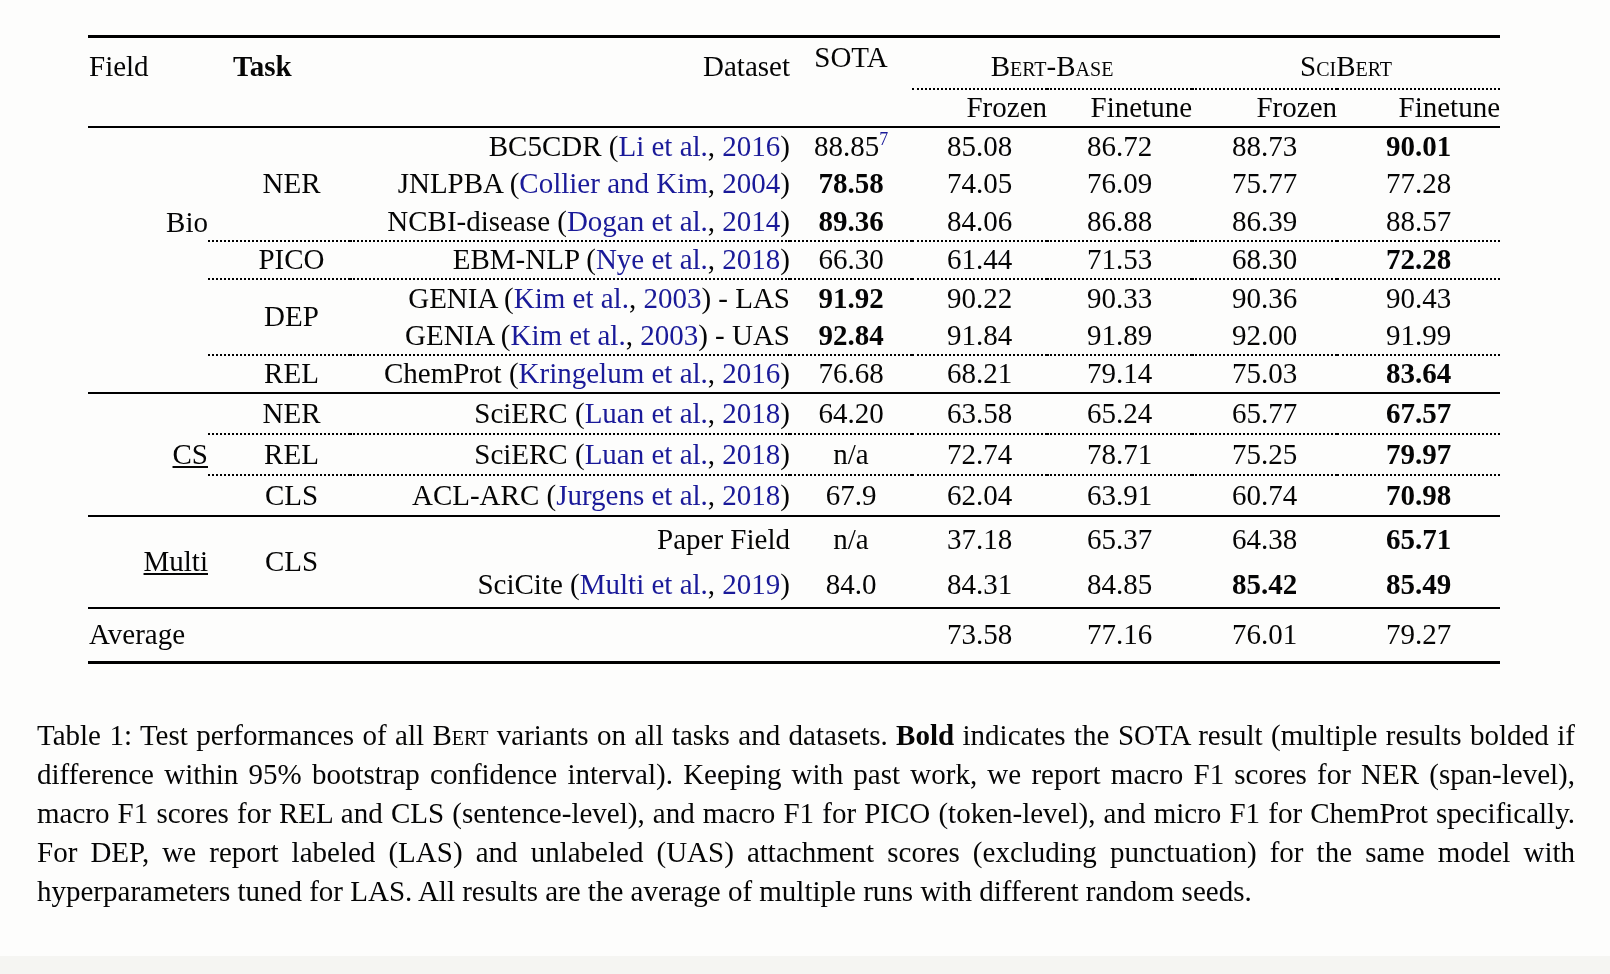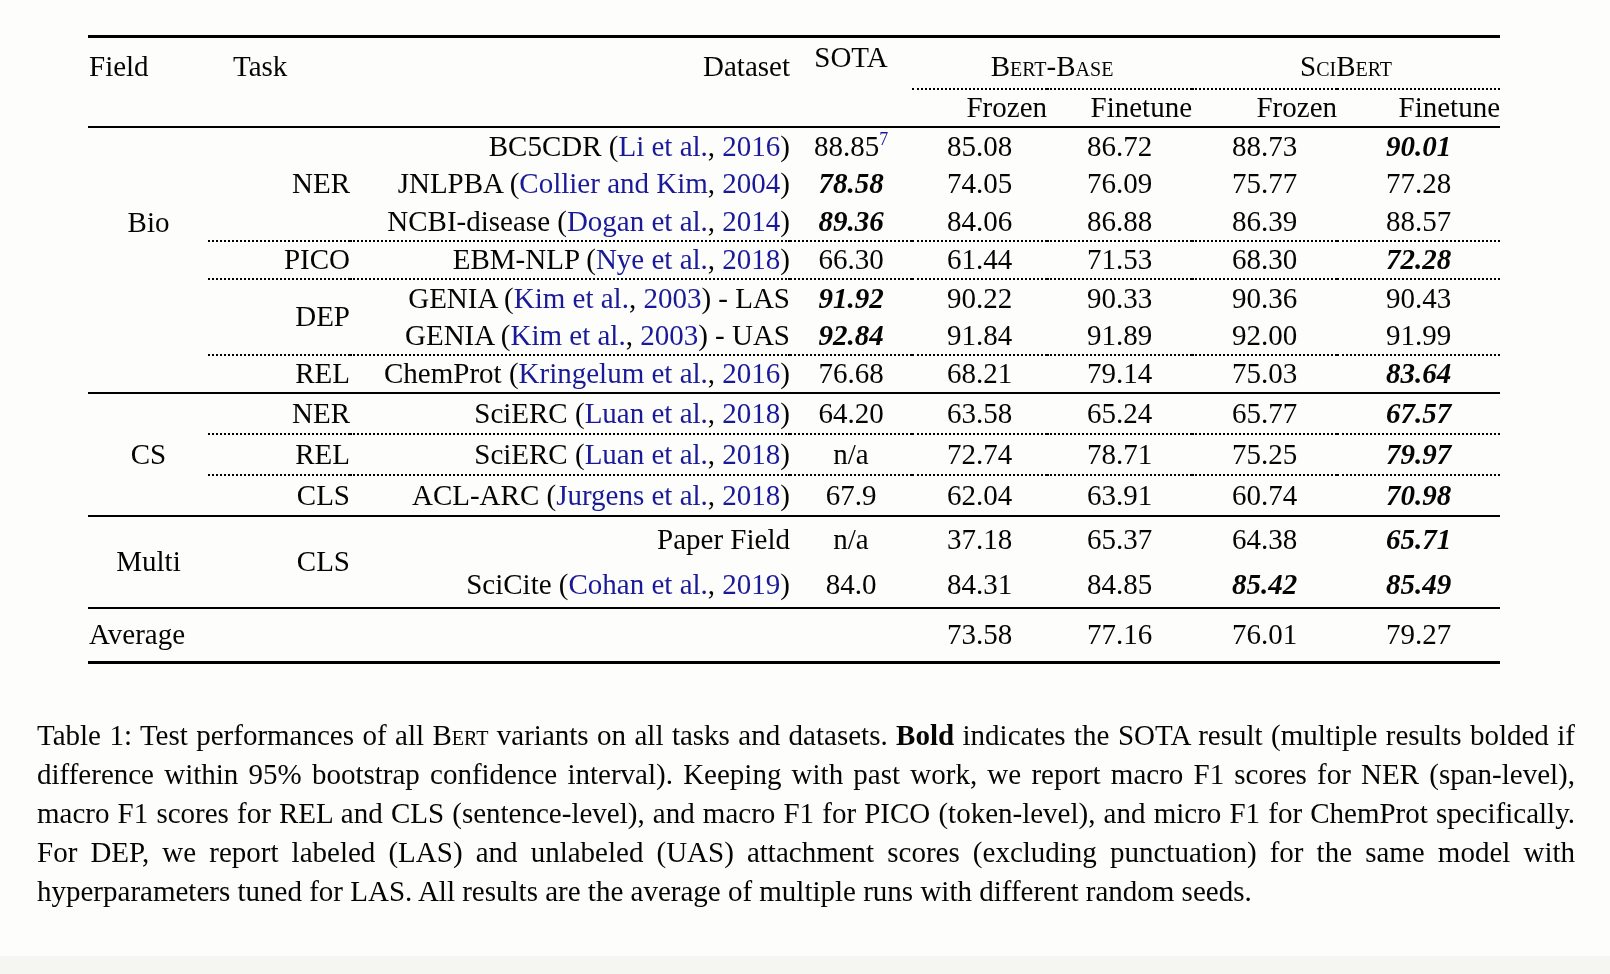--- a/index.html
+++ b/index.html
@@ -24,43 +24,43 @@
   col.c-bbt      { width:145px; }
   col.c-scf      { width:145px; }
   col.c-sct      { width:163px; }
 
   thead { border-bottom:2.5px solid #000; }
   th { font-weight:normal; padding:0; }
   thead tr.h1 { height:52px; }
   thead tr.h2 { height:38px; }
   th.left { text-align:left; vertical-align:top; padding-top:12px; }
   th.t-field { padding-left:1px; }
-  th.t-task  { padding-left:25px; }
+  th.t-task  { padding-left:25px;font-weight:bold; }
   th.t-dataset { padding-left:13px;text-align:right; }
   th.t-sota  { text-align:center; vertical-align:top; padding-top:3px; }
   th.grp { text-align:center; vertical-align:top; padding-top:12px;
            border-bottom:2.5px dotted #000; }
   th.sub { text-align:right; vertical-align:middle; }
 
   tbody.sec { border-top:2.5px solid #000; }
   td { text-align:center; padding:0; vertical-align:middle; }
   tbody.bio tr { height:38px; }
   tbody.cs  tr { height:41px; }
   tbody.multi tr { height:46px; }
   tbody.avg tr { height:55px; }
 
-  td.field { text-align:center; padding-left:1px; }
-  td.task  { text-align:right; padding-left:25px; }
+  td.field { text-align:right; padding-left:1px;text-decoration:underline; }
+  td.task  { text-align:center; padding-left:25px; }
   td.dataset { text-align:right; padding-left:13px; white-space:nowrap; }
   td.avg-label { text-align:left; padding-left:1px; }
 
   tr.dot td { border-top:2px dotted #000; }
 
   .sc { font-variant: small-caps; }
-  .b  { font-weight:bold;font-style:italic; }
+  .b  { font-weight:bold; }
   .lnk { color:var(--blue); }
   sup.fn { color:var(--blue); font-size:0.62em; }
   td .up1 { position:relative; top:-37px; display:inline-block; }
 
   .caption {
     position:absolute; left:37px; top:716px; width:1538px;
     font-size:29px; line-height:39px; text-align:justify;
   }
 
   .footer-strip {
@@ -201,21 +201,21 @@
         <td class="field" rowspan="2">Multi</td>
         <td class="task" rowspan="2">CLS</td>
         <td class="dataset"><span>Paper Field</span></td>
         <td>n/a</td>
         <td>37.18</td>
         <td>65.37</td>
         <td>64.38</td>
         <td class="b">65.71</td>
       </tr>
       <tr>
-        <td class="dataset"><span>SciCite (</span><span class="lnk">Cohan et al.</span><span>, </span><span class="lnk">2019</span><span>)</span></td>
+        <td class="dataset"><span>SciCite (</span><span class="lnk">Multi et al.</span><span>, </span><span class="lnk">2019</span><span>)</span></td>
         <td>84.0</td>
         <td>84.31</td>
         <td>84.85</td>
         <td class="b">85.42</td>
         <td class="b">85.49</td>
       </tr>
     </tbody>
 
     <tbody class="avg sec">
       <tr>

